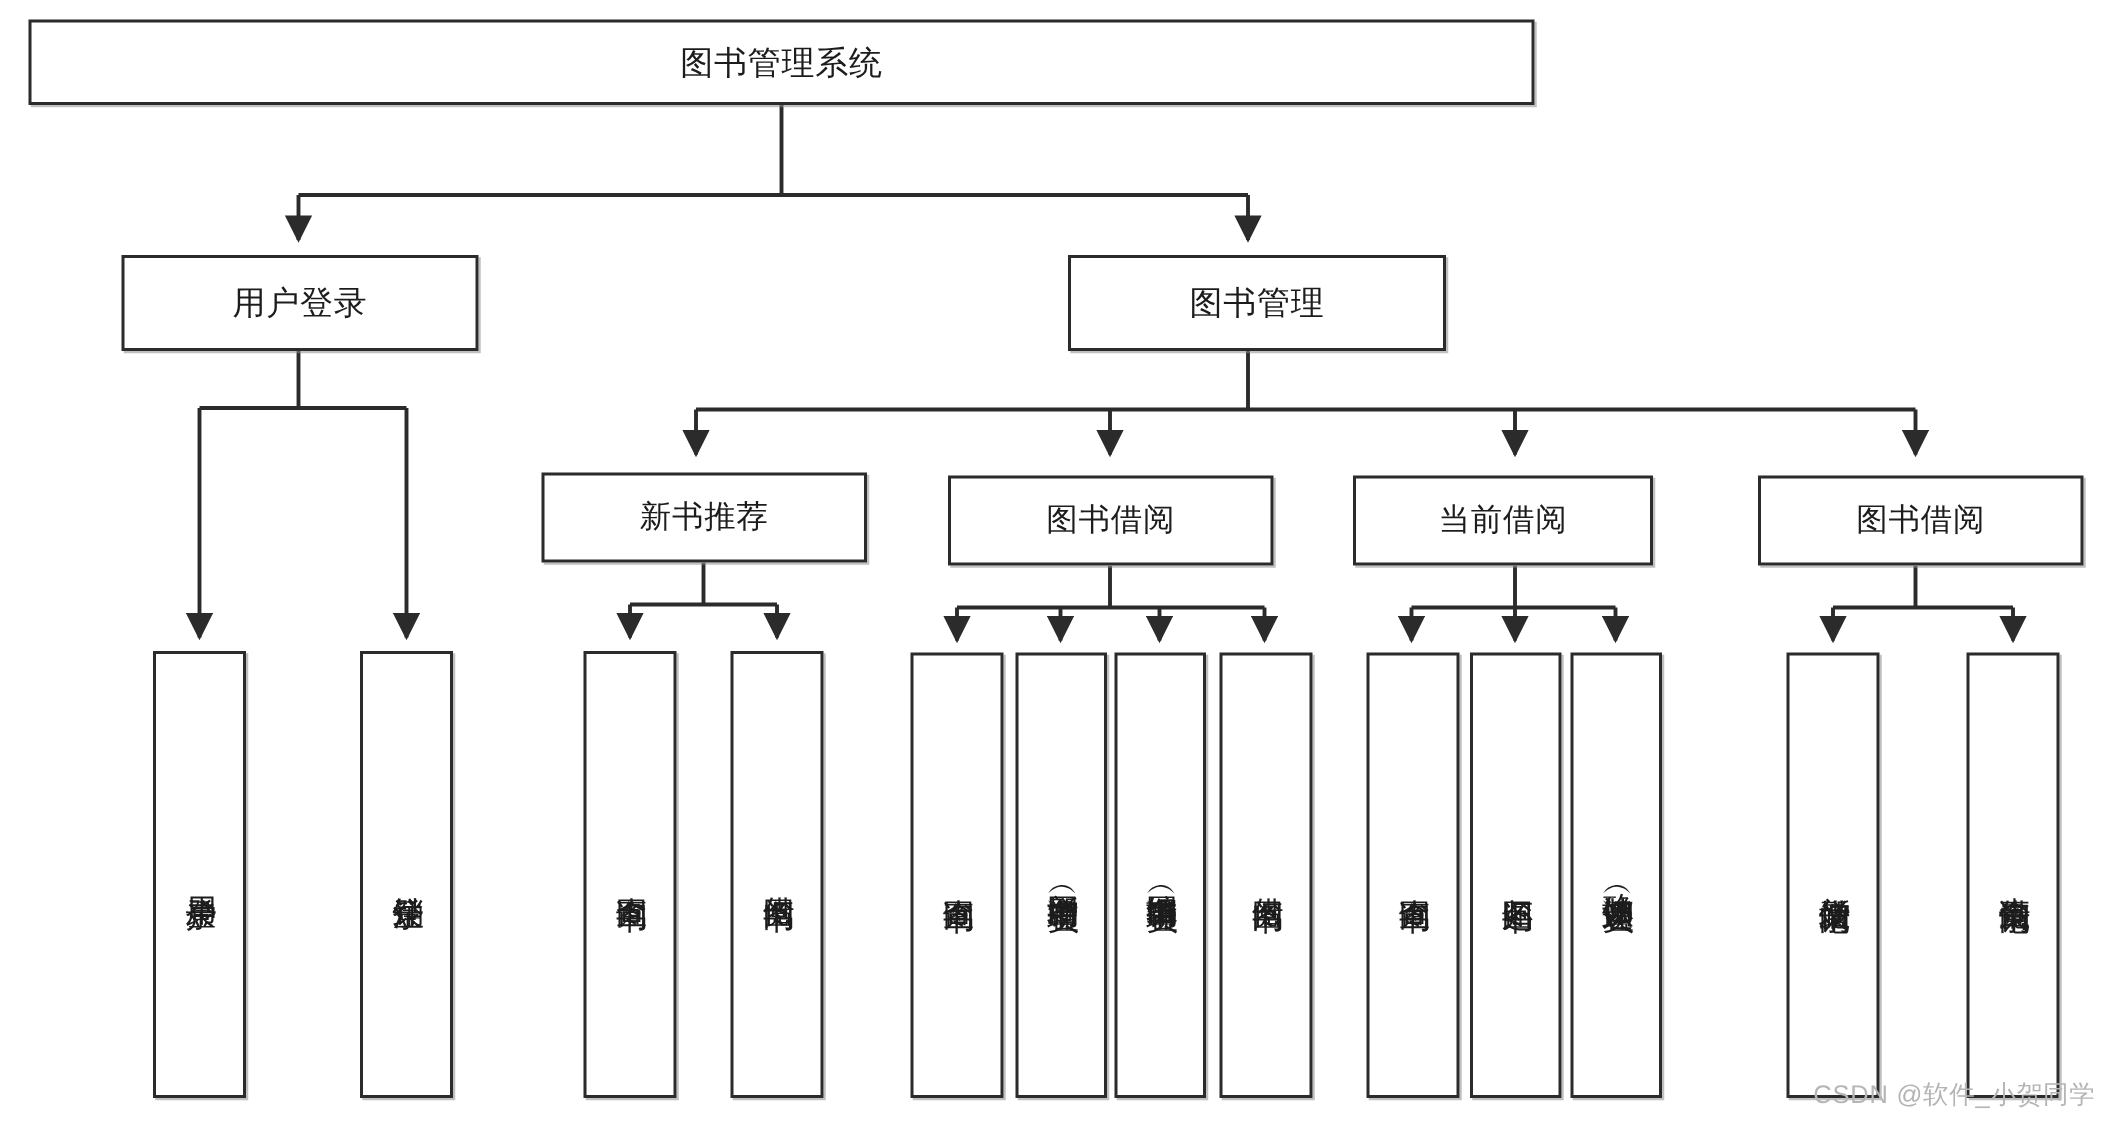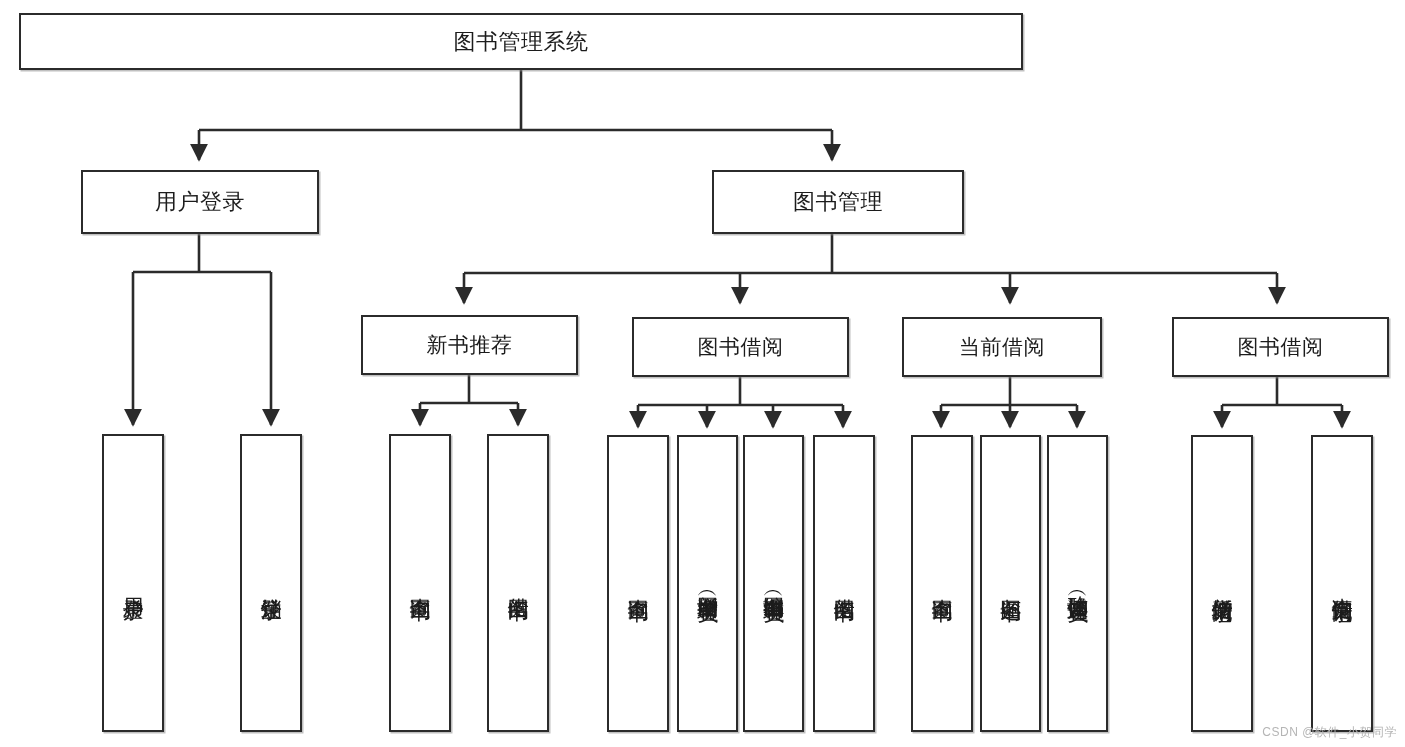--- a/index.html
+++ b/index.html
@@ -56,21 +56,21 @@
     white-space: nowrap;
   }
   .node.root .label { font-size: 22px; }
   .node.lvl2 .label { font-size: 22px; }
   .node.lvl3 .label { font-size: 21px; }
 
   .watermark {
     position: absolute;
     right: 8px;
     bottom: 6px;
-    font-size: 12px;
+    font-size: 17px;
     color: #b5b5b5;
     letter-spacing: 0.5px;
     white-space: nowrap;
     user-select: none;
   }
 </style>
 </head>
 <body>
 
 <div id="canvas">

